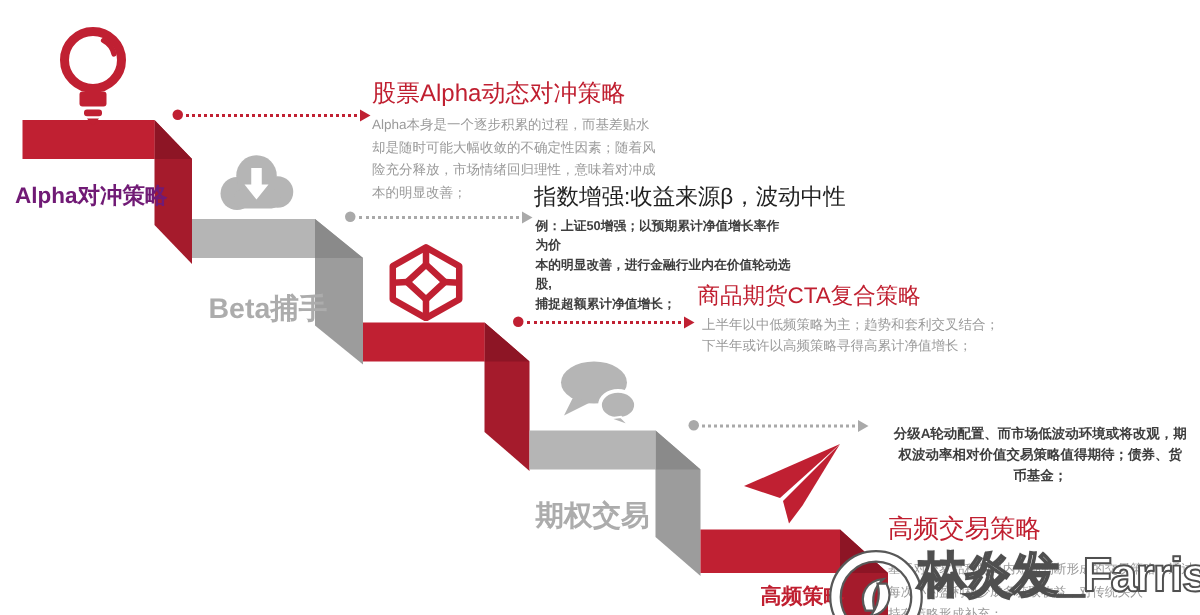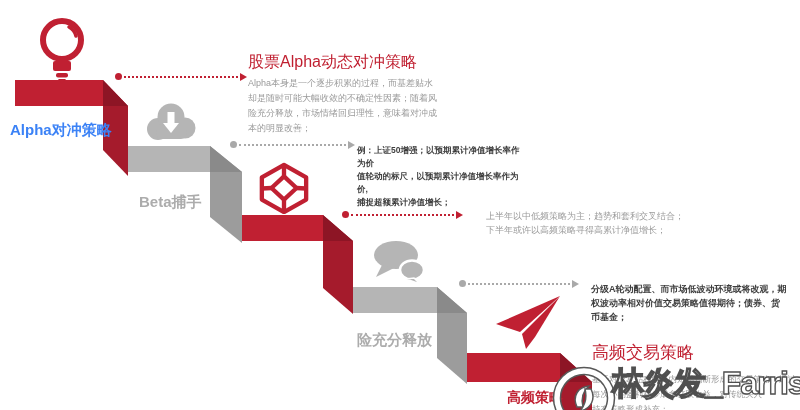--- a/index.html
+++ b/index.html
@@ -1,41 +1,41 @@
 <!DOCTYPE html>
 <html><head>
 <meta charset="utf-8">
 <style>
   html,body{margin:0;padding:0;background:#fff;}
   .canvas{position:relative;width:800px;height:410px;background:#fff;overflow:hidden;
           font-family:"Liberation Sans","DejaVu Sans",sans-serif;}
   .abs{position:absolute;}
   
   .step-label{position:absolute;font-weight:bold;white-space:nowrap;}
-  .lbl-darkred{color:#3b82f6;font-size:14px;}
+  .lbl-darkred{color:#701a75;font-size:14px;}
   .lbl-red{color:#C01F30;font-size:14px;}
-  .lbl-gray{color:#ACACAC;font-size:15px;}
+  .lbl-gray{color:#ACACAC;font-size:19px;}
   
   .conn{position:absolute;display:flex;align-items:center;height:9px;}
   .conn .dot{width:7px;height:7px;border-radius:50%;background:currentColor;flex:0 0 auto;}
   .conn .dash{flex:1 1 auto;border-top:2px dotted currentColor;margin:0 2px;}
   .conn .arrow{width:0;height:0;border-left:7px solid currentColor;
                border-top:4px solid transparent;border-bottom:4px solid transparent;flex:0 0 auto;}
   .conn-red{color:#C02032;}
   .conn-gray{color:#A9A9A9;}
   
   .callout-title{position:absolute;font-weight:normal;white-space:nowrap;}
   .t-red{color:#C01F30;font-size:16px;}
   .t-black{color:#1F1F1F;font-size:15px;}
   .t-big{font-size:17px;text-align:right;}
   .callout-body{position:absolute;white-space:pre-line;}
   .b-gray{color:#9A9A9A;font-size:9px;line-height:15px;}
   .b-gray-sm{color:#9A9A9A;font-size:9px;line-height:13.5px;}
   .b-dark{color:#3E3E3E;font-weight:bold;font-size:8.5px;line-height:13px;}
-  .b-dark2{color:#3E3E3E;font-weight:bold;font-size:9px;line-height:14px;}
+  .b-dark2{color:#3E3E3E;font-weight:bold;font-size:9px;line-height:14px;text-align:center;}
   .b-tiny{font-size:8.5px;line-height:15px;}
   
   .wm-text{position:absolute;left:612px;top:362px;font-size:32px;font-weight:bold;color:#fff;
            -webkit-text-stroke:1.3px #4F4F4F;text-shadow:0 0 1px #4F4F4F;letter-spacing:-1px;white-space:nowrap;}
 </style>
 </head>
 <body>
 
 <div class="canvas">
 
@@ -97,21 +97,21 @@
     <polygon points="46,38 52,44 38,39" fill="#B5B5B5" stroke="#fff" stroke-width="1.5"></polygon>
   </svg>
 
   <svg class="abs" style="left:490px;top:292px" width="74" height="60" viewBox="0 0 74 60">
     <polygon points="70,4 6,32 30,40" fill="#C02032"></polygon>
     <polygon points="70,4 32,42 36,57 45,45" fill="#C02032"></polygon>
   </svg>
 
   <div class="step-label lbl-darkred" style="left:10px;top:121px;font-size:15px">Alpha对冲策略</div>
   <div class="step-label lbl-gray" style="left:139px;top:193px">Beta捕手</div>
-  <div class="step-label lbl-gray" style="left:357px;top:331px">险充分释放</div>
+  <div class="step-label lbl-gray" style="left:357px;top:331px">期权交易</div>
   <div class="step-label lbl-red" style="left:507px;top:389px">高频策略</div>
 
   <div class="conn conn-red" style="left:115px;top:72px;width:132px">
     <span class="dot"></span>
     <span class="dash"></span>
     <span class="arrow"></span>
   </div>
   <div class="conn conn-gray" style="left:230px;top:140px;width:125px">
     <span class="dot"></span>
     <span class="dash"></span>
@@ -127,25 +127,27 @@
     <span class="dash"></span>
     <span class="arrow"></span>
   </div>
 
   <div class="callout-title t-red" style="left:248px;top:52px">股票Alpha动态对冲策略</div>
   <div class="callout-body b-gray" style="left:248px;top:76px;width:210px">Alpha本身是一个逐步积累的过程，而基差贴水
 却是随时可能大幅收敛的不确定性因素；随着风
 险充分释放，市场情绪回归理性，意味着对冲成
 本的明显改善；</div>
 
+  <div class="callout-title t-black" style="left:356px;top:122px">指数增强:收益来源β，波动中性</div>
   <div class="callout-body b-dark" style="left:357px;top:144px;width:170px">例：上证50增强；以预期累计净值增长率作为价
-值轮动的标尺，以预期累计净值增长率作为价,
+本的明显改善，进行金融行业内在价值轮动选股,
 捕捉超额累计净值增长；</div>
 
-  <div class="callout-body b-gray-sm" style="left:486px;top:210px;width:200px">上半年以中低频策略为主；趋势和套利交叉结合；
+  <div class="callout-title t-red" style="left:465px;top:188px;font-size:15px">商品期货CTA复合策略</div>
+  <div class="callout-body b-gray-sm" style="left:468px;top:210px;width:200px">上半年以中低频策略为主；趋势和套利交叉结合；
 下半年或许以高频策略寻得高累计净值增长；</div>
 
   <div class="callout-body b-dark2" style="left:591px;top:282px;width:205px">分级A轮动配置、而市场低波动环境或将改观，期
 权波动率相对价值交易策略值得期待；债券、货
 币基金；</div>
 
   <div class="callout-title t-red t-big" style="left:592px;top:341px">高频交易策略</div>
   <div class="callout-body b-gray b-tiny" style="left:592px;top:372px;width:205px">基于对交易品种的日内短期判断形成的交易策略，通过
 每次小的盈利积少成多获取收益，对传统买入
 持有策略形成补充；</div>

